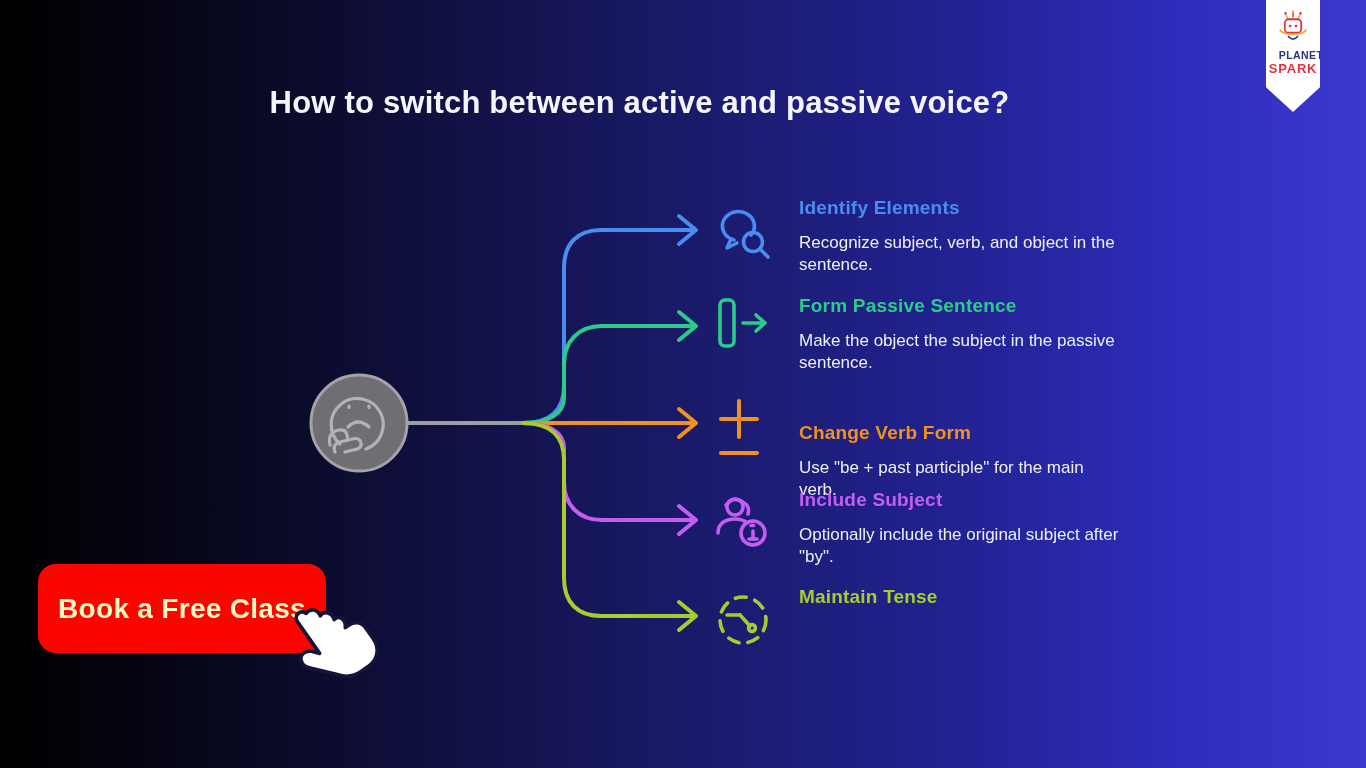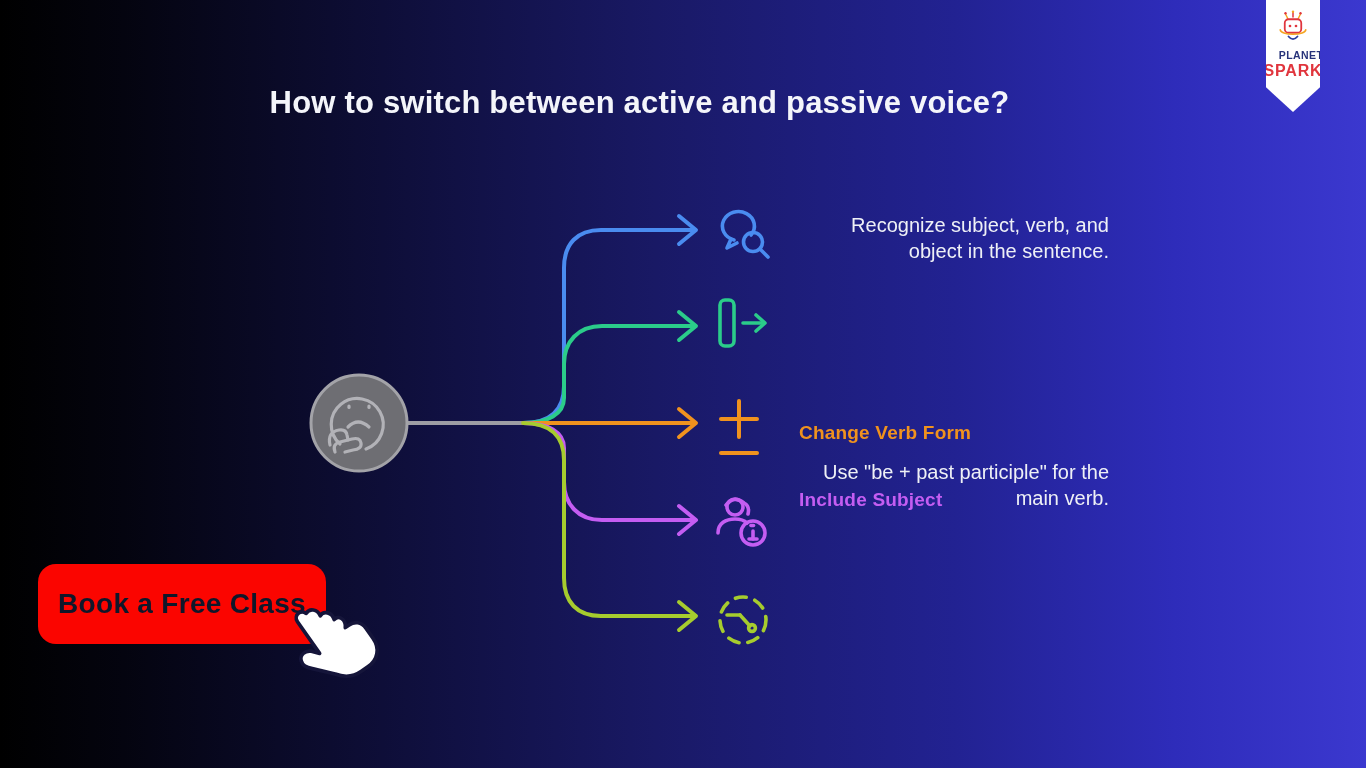--- a/index.html
+++ b/index.html
@@ -8,42 +8,42 @@
     font-family:"Liberation Sans","DejaVu Sans",sans-serif;
     background:linear-gradient(90deg,#000000 0%,#04040f 9%,#0e0e38 28%,#191965 48%,#222292 70%,#2e2cba 86%,#3b38cf 100%);
   }
   .page-title{
     position:absolute;top:64px;left:0;width:1279px;text-align:center;
     color:#f4f5fa;font-size:31px;font-weight:bold;letter-spacing:.2px;
   }
   #diagram-svg{position:absolute;top:0;left:0;}
   .step{position:absolute;left:799px;width:326px;}
   .step h3{margin:0 0 13px 0;font-size:19px;font-weight:bold;letter-spacing:.2px;}
-  .step p{margin:16px;font-size:20px;line-height:1.28;color:#eef0f6;text-align:right;}
+  .step p{margin:0;font-size:17px;line-height:1.28;color:#eef0f6;}
   .step.s1{top:197px}.step.s2{top:295px}.step.s3{top:422px}.step.s4{top:489px}.step.s5{top:586px}
   .s1 h3{color:#4a8cf0}.s2 h3{color:#2bcc8a}.s3 h3{color:#f0921e}.s4 h3{color:#c45df2}.s5 h3{color:#a6cc2e}
   .step-icon{position:absolute;width:64px;height:64px;}
   .step-icon svg{width:100%;height:100%;}
   .i1{top:199px;left:710px}.i2{top:294px;left:711px}.i3{top:397px;left:709px}.i4{top:491px;left:712px}.i5{top:589px;left:712px}
   .cta-button{
-    position:absolute;left:38px;top:564px;width:288px;height:80px;
+    position:absolute;left:38px;top:564px;width:288px;height:89px;
     background:#fb0500;border:none;border-radius:18px;cursor:pointer;
-    color:#0f172a;font-family:"Liberation Sans","DejaVu Sans",sans-serif;
+    color:#fef9c3;font-family:"Liberation Sans","DejaVu Sans",sans-serif;
     font-size:28px;font-weight:bold;letter-spacing:.3px;
     display:flex;align-items:center;justify-content:center;padding:0;
   }
   .hand-cursor{position:absolute;left:293px;top:593px;width:92px;height:100px;pointer-events:none;}
   .brand-banner{
     position:absolute;right:46px;top:0;width:54px;height:112px;background:#ffffff;
     clip-path:polygon(0 0,100% 0,100% 78%,50% 100%,0 78%);
     display:flex;flex-direction:column;align-items:center;
   }
   .brand-banner svg{width:46px;height:42px;margin-top:8px;}
   .brand-line1{color:#27337a;font-size:10.5px;font-weight:bold;letter-spacing:.4px;line-height:1.1;margin-left:16px;}
-  .brand-line2{color:#e0353d;font-size:16px;font-weight:bold;letter-spacing:.8px;line-height:1.1;}
+  .brand-line2{color:#e0353d;font-size:13px;font-weight:bold;letter-spacing:.8px;line-height:1.1;}
 </style>
 </head>
 <body>
 
 <h1 class="page-title">How to switch between active and passive voice?</h1>
 
 <svg id="diagram-svg" width="1366" height="768" viewBox="0 0 1366 768">
 
   <line x1="406" y1="423" x2="523" y2="423" stroke="#9d9da4" stroke-width="4"></line>
 
@@ -87,31 +87,34 @@
 
 <div class="step-icon i1">
   <svg viewBox="0 0 64 64" fill="none" stroke="#4a8cf0" stroke-width="3.6" stroke-linecap="round" stroke-linejoin="round">
     <path d="M24,41 A16,14.5 0 1 1 41,36"></path>
     <path d="M21,40 l-4,9 l10,-5"></path>
     <circle cx="43" cy="43" r="9.5"></circle>
     <path d="M50,50 L58,58"></path>
   </svg>
 </div>
 <div class="step s1">
+  <h3>Identify Elements</h3>
   <p>Recognize subject, verb, and object in the sentence.</p>
 </div>
 
 <div class="step-icon i2">
   <svg viewBox="0 0 64 64" fill="none" stroke="#2bcc8a" stroke-width="3.6" stroke-linecap="round" stroke-linejoin="round">
     <rect x="9" y="6" width="14" height="46" rx="5"></rect>
     <path d="M32,29 L53,29"></path>
     <path d="M45,21 L54,29 L45,37"></path>
   </svg>
 </div>
 <div class="step s2">
+  <h3>Form Passive Sentence</h3>
+  <p>Make the object the subject in the passive sentence.</p>
 </div>
 
 <div class="step-icon i3">
   <svg viewBox="0 0 64 64" fill="none" stroke="#f0921e" stroke-width="4" stroke-linecap="round">
     <path d="M30,4 L30,40"></path>
     <path d="M12,22 L48,22"></path>
     <path d="M12,56 L48,56"></path>
   </svg>
 </div>
 <div class="step s3">
@@ -125,31 +128,33 @@
     <circle cx="23" cy="16" r="8"></circle>
     <path d="M6,42 c0,-10 8,-14 17,-14 c5,0 9,1 12,4"></path>
     <circle cx="41" cy="42" r="12"></circle>
     <path d="M41,40 L41,48"></path>
     <path d="M39,34.5 L41.5,34.5"></path>
     <path d="M37,48 L45,48"></path>
   </svg>
 </div>
 <div class="step s4">
   <h3>Include Subject</h3>
+  <p>Optionally include the original subject after "by".</p>
 </div>
 
 <div class="step-icon i5">
   <svg viewBox="0 0 64 64" fill="none" stroke="#a6cc2e" stroke-width="3.6" stroke-linecap="round">
     <circle cx="31" cy="31" r="23" stroke-dasharray="11 9"></circle>
     <path d="M15,26 L28,26"></path>
     <path d="M28,26 L38,37"></path>
     <circle cx="40" cy="39" r="3.4"></circle>
   </svg>
 </div>
 <div class="step s5">
+  <h3>Maintain Tense</h3>
 </div>
 
 <button class="cta-button">Book a Free Class</button>
 <div class="hand-cursor">
   <svg viewBox="0 0 100 110">
     <g transform="rotate(-35 45 52)">
       <path d="M31,5 C27,5 24,8 24,12 L24,54 L18,47 C13,42 5,43 3,49 C1,54 4,59 8,63 L25,82 C31,91 40,96 50,96 L59,96 C72,96 81,87 81,74 L81,60 C81,52 75,47 68,47 L63,47 C69,40 65,31 58,33 C61,25 54,18 48,21 C50,13 43,7 37,10 C36,7 34,5 31,5 Z" fill="#ffffff" stroke="#15153a" stroke-width="4" stroke-linejoin="round"></path>
     </g>
   </svg>
 </div>

